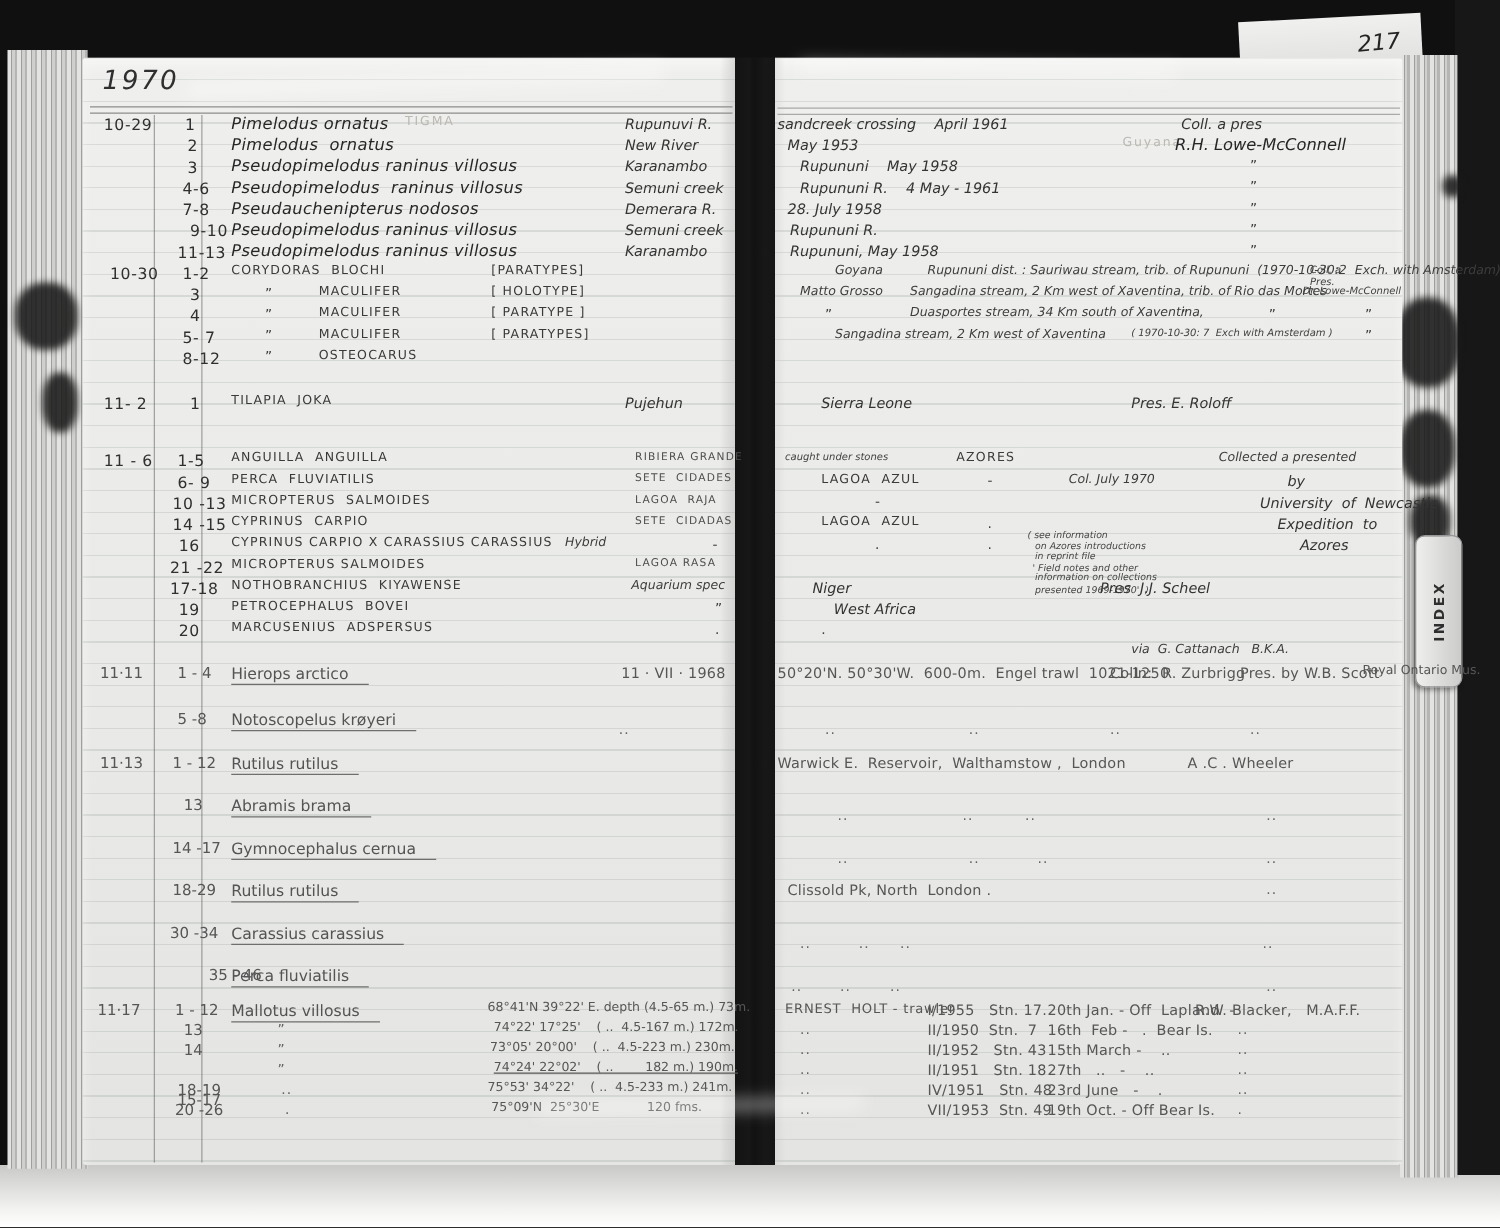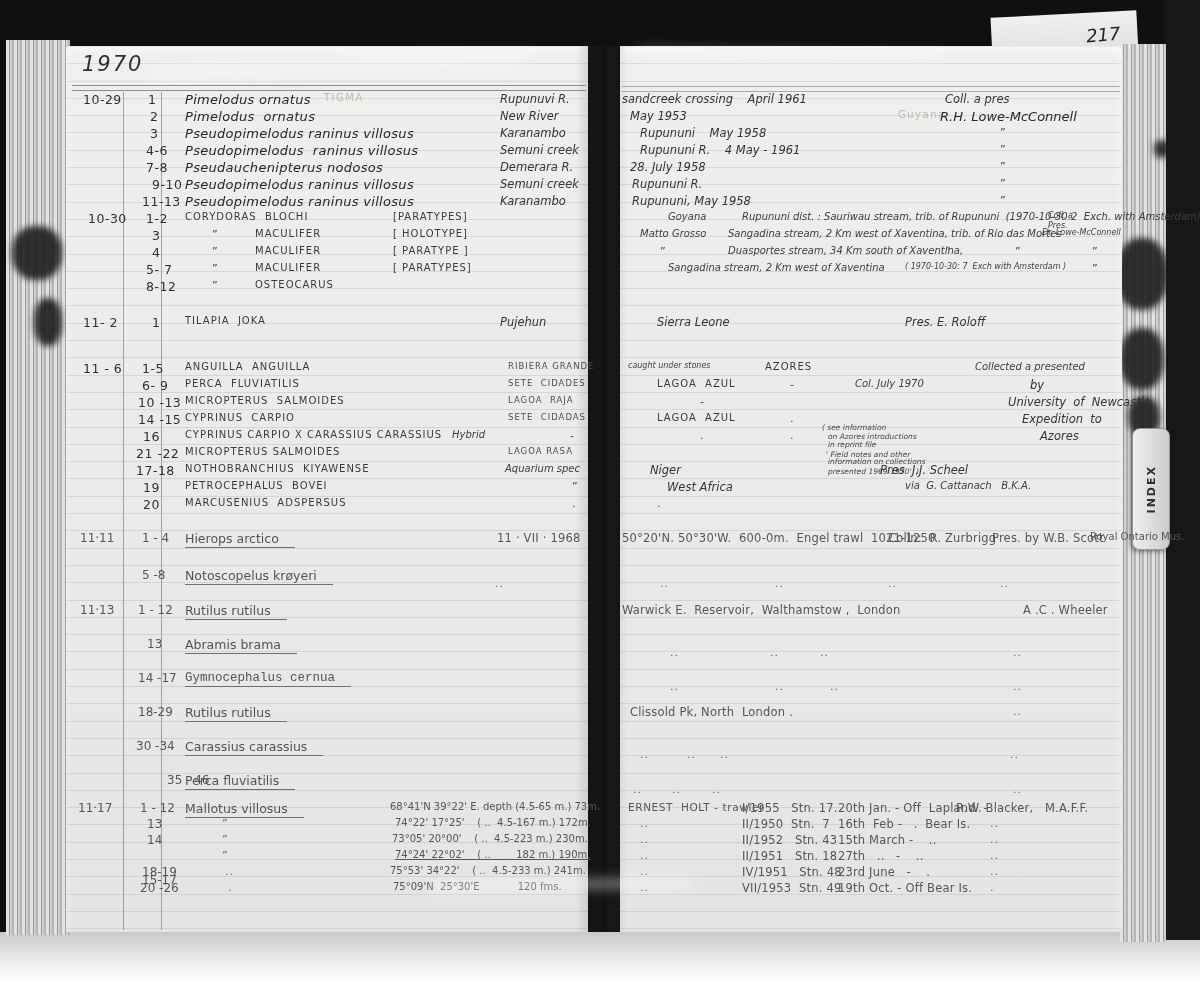--- a/index.html
+++ b/index.html
@@ -269,21 +269,21 @@
         <span class="cell caps" style="left: 185px;">NOTHOBRANCHIUS  KIYAWENSE</span>
         <span class="cell hwT" style="left: 505px;">Aquarium spec</span>
         <span class="cell hwS" style="left: 650px;">Niger</span>
         <span class="cell hwS" style="left: 880px;">Pres  J.J. Scheel</span>
       </div>
       <div class="line" style="top: 480px;">
         <span class="cell num" style="left: 143px;">19</span>
         <span class="cell caps" style="left: 185px;">PETROCEPHALUS  BOVEI</span>
         <span class="cell dit" style="left: 572px;">”</span>
         <span class="cell hwS" style="left: 667px;">West Africa</span>
-        <span class="cell hwT" style="left: 905px;">via  G. Cattanach   B.K.A.</span>
+        <span class="cell hwT" style="left: 905px; margin-top: 34px;">via  G. Cattanach   B.K.A.</span>
       </div>
       <div class="line" style="top: 497px;">
         <span class="cell num" style="left: 143px;">20</span>
         <span class="cell caps" style="left: 185px;">MARCUSENIUS  ADSPERSUS</span>
         <span class="cell dit" style="left: 572px;">.</span>
         <span class="cell dit" style="left: 657px;">.</span>
       </div>
       <div class="line" style="top: 531px;">
         <span class="cell dateP" style="left: 80px;">11·11</span>
         <span class="cell numP" style="left: 142px;">1 - 4</span>
@@ -303,35 +303,35 @@
         <span class="cell ditP" style="left: 660px;">..</span>
         <span class="cell ditP" style="left: 775px;">..</span>
         <span class="cell ditP" style="left: 888px;">..</span>
         <span class="cell ditP" style="left: 1000px;">..</span>
       </div>
       <div class="line" style="top: 603px;">
         <span class="cell dateP" style="left: 80px;">11·13</span>
         <span class="cell numP" style="left: 138px;">1 - 12</span>
         <span class="cell penU" style="left: 185px;">Rutilus rutilus</span>
         <span class="cell pen" style="left: 622px;">Warwick E.  Reservoir,  Walthamstow ,  London</span>
-        <span class="cell pen" style="left: 1023px;">A .C . Wheeler</span>
+        <span class="cell pen" style="left: 950px;">A .C . Wheeler</span>
       </div>
       <div class="line" style="top: 637px;">
         <span class="cell numP" style="left: 147px;">13</span>
         <span class="cell penU" style="left: 185px;">Abramis brama</span>
       </div>
       <div class="line" style="top: 646px;">
         <span class="cell ditP" style="left: 670px;">..</span>
         <span class="cell ditP" style="left: 770px;">..</span>
         <span class="cell ditP" style="left: 820px;">..</span>
         <span class="cell ditP" style="left: 1013px;">..</span>
       </div>
       <div class="line" style="top: 671px;">
         <span class="cell numP" style="left: 138px;">14 -17</span>
-        <span class="cell penU" style="left: 185px; font-family: Liberation Mono, monospace;">Gymnocephalus cernua</span>
+        <span class="cell penU" style="left: 185px;">Gymnocephalus cernua</span>
       </div>
       <div class="line" style="top: 680px;">
         <span class="cell ditP" style="left: 670px;">..</span>
         <span class="cell ditP" style="left: 775px;">..</span>
         <span class="cell ditP" style="left: 830px;">..</span>
         <span class="cell ditP" style="left: 1013px;">..</span>
       </div>
       <div class="line" style="top: 705px;">
         <span class="cell numP" style="left: 138px;">18-29</span>
         <span class="cell penU" style="left: 185px;">Rutilus rutilus</span>

